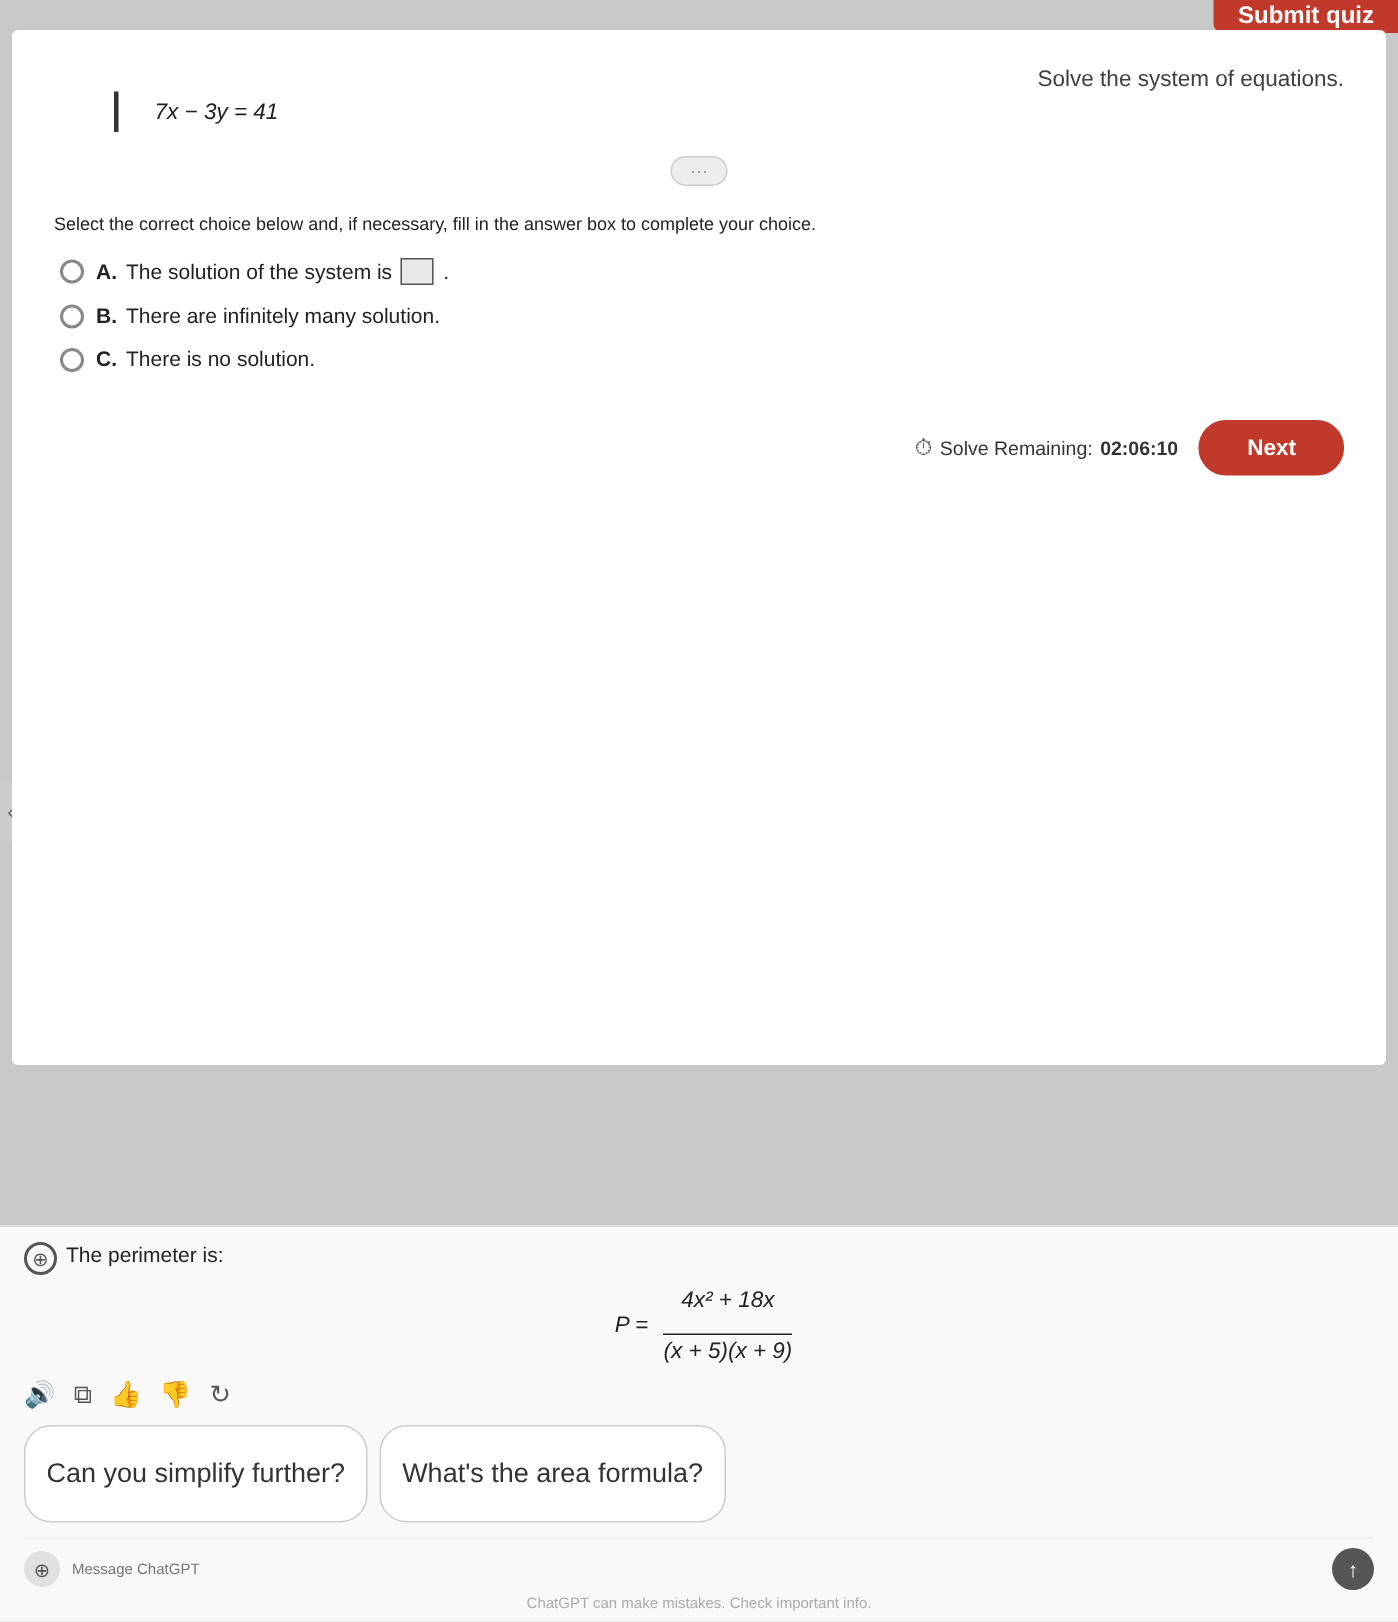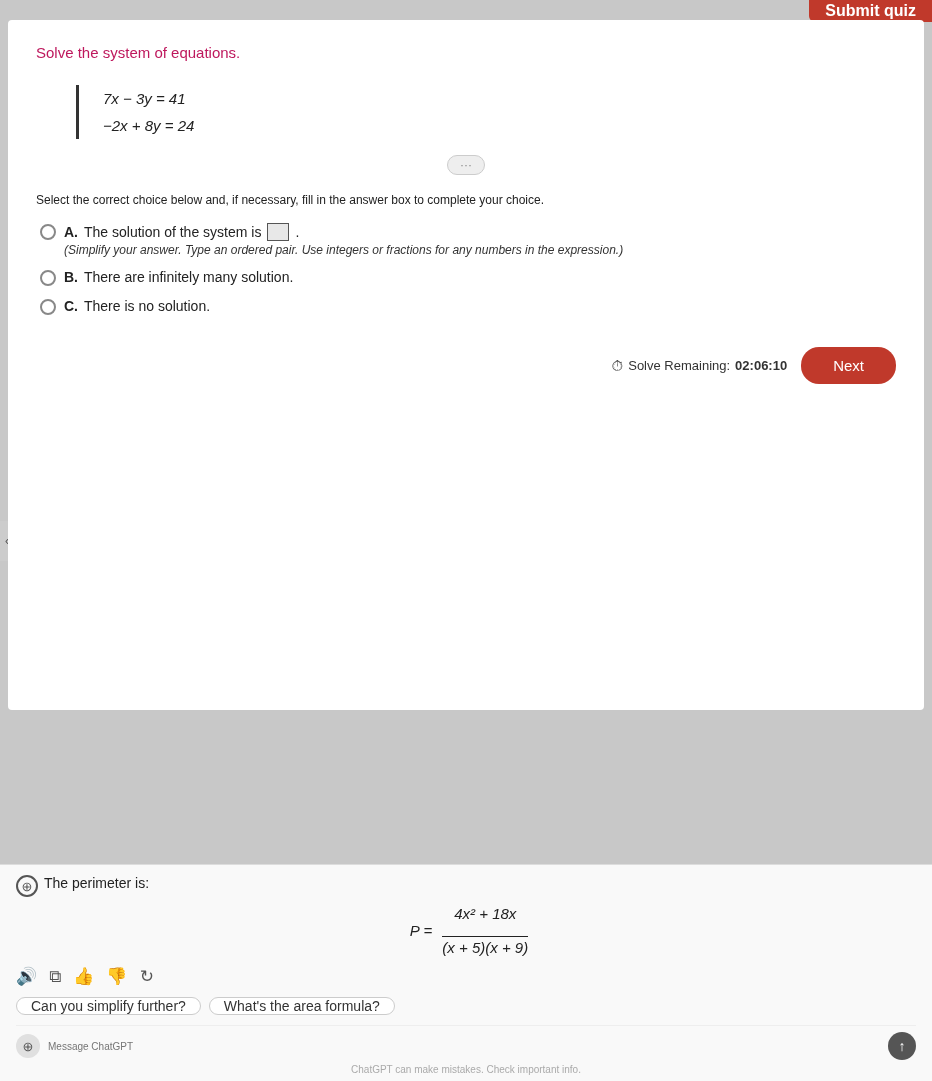--- a/index.html
+++ b/index.html
@@ -36,30 +36,30 @@
       left: 8px;
       right: 8px;
       background: white;
       border-radius: 4px;
       padding: 24px 28px 16px 28px;
       min-height: 690px;
     }
 
     .quiz-instruction {
       font-size: 15px;
-      color: #be185d;
+      color: #404040;
       margin-bottom: 0;
+      text-align: right;
     }
 
     .equation-box {
       border-left: 3px solid #333;
       padding-left: 24px;
       margin-bottom: 16px;
       margin-left: 40px;
-      margin-top: 24px;
     }
     .equation-box .eq {
       font-size: 15px;
       color: #222;
       line-height: 1.8;
       font-style: italic;
     }
 
     .divider-container {
       display: flex;
@@ -157,21 +157,21 @@
     .timer-value {
       font-weight: bold;
     }
     .next-btn {
       background: #c0392b;
       color: white;
       border: none;
       border-radius: 18px;
       padding: 10px 32px;
       font-size: 15px;
-      font-weight: normal;
+      font-weight: bold;
       cursor: pointer;
     }
 
     
     .left-arrow {
       position: absolute;
       left: 0;
       top: 50%;
       transform: translateY(-50%);
       background: #ccc;
@@ -259,22 +259,22 @@
 
     .suggestion-btns {
       display: flex;
       gap: 8px;
       margin-bottom: 10px;
     }
     .suggestion-btn {
       border: 1px solid #ccc;
       border-radius: 18px;
       background: white;
-      padding: 0 14px;
-      font-size: 14px;
+      padding: 21px 14px;
+      font-size: 18px;
       color: #333;
       cursor: pointer;
     }
 
     .message-input-row {
       display: flex;
       align-items: center;
       gap: 8px;
       border-top: 1px solid #eee;
       padding-top: 6px;
@@ -327,41 +327,39 @@
 </div>
 
 <button class="left-arrow">‹</button>
 
 <div class="quiz-panel">
 
   <p class="quiz-instruction">Solve the system of equations.</p>
 
   <div class="equation-box">
     <div class="eq">7x − 3y = 41</div>
-    <div class="eq">−2x + 8y = 24</div>
   </div>
 
   <div class="divider-container">
     <span class="divider-dots">···</span>
   </div>
 
   <p class="select-instruction">Select the correct choice below and, if necessary, fill in the answer box to complete your choice.</p>
 
   <ul class="choice-list">
 
     <li class="choice-item">
       <div class="choice-radio"></div>
       <div class="choice-label-wrap">
         <div class="choice-main">
           <span class="choice-letter">A.</span>
           <span>The solution of the system is</span>
           <span class="answer-box-inline"></span>
           <span>.</span>
         </div>
-        <div class="choice-sub">(Simplify your answer. Type an ordered pair. Use integers or fractions for any numbers in the expression.)</div>
       </div>
     </li>
 
     <li class="choice-item">
       <div class="choice-radio"></div>
       <div class="choice-label-wrap">
         <div class="choice-main">
           <span class="choice-letter">B.</span>
           <span>There are infinitely many solution.</span>
         </div>

